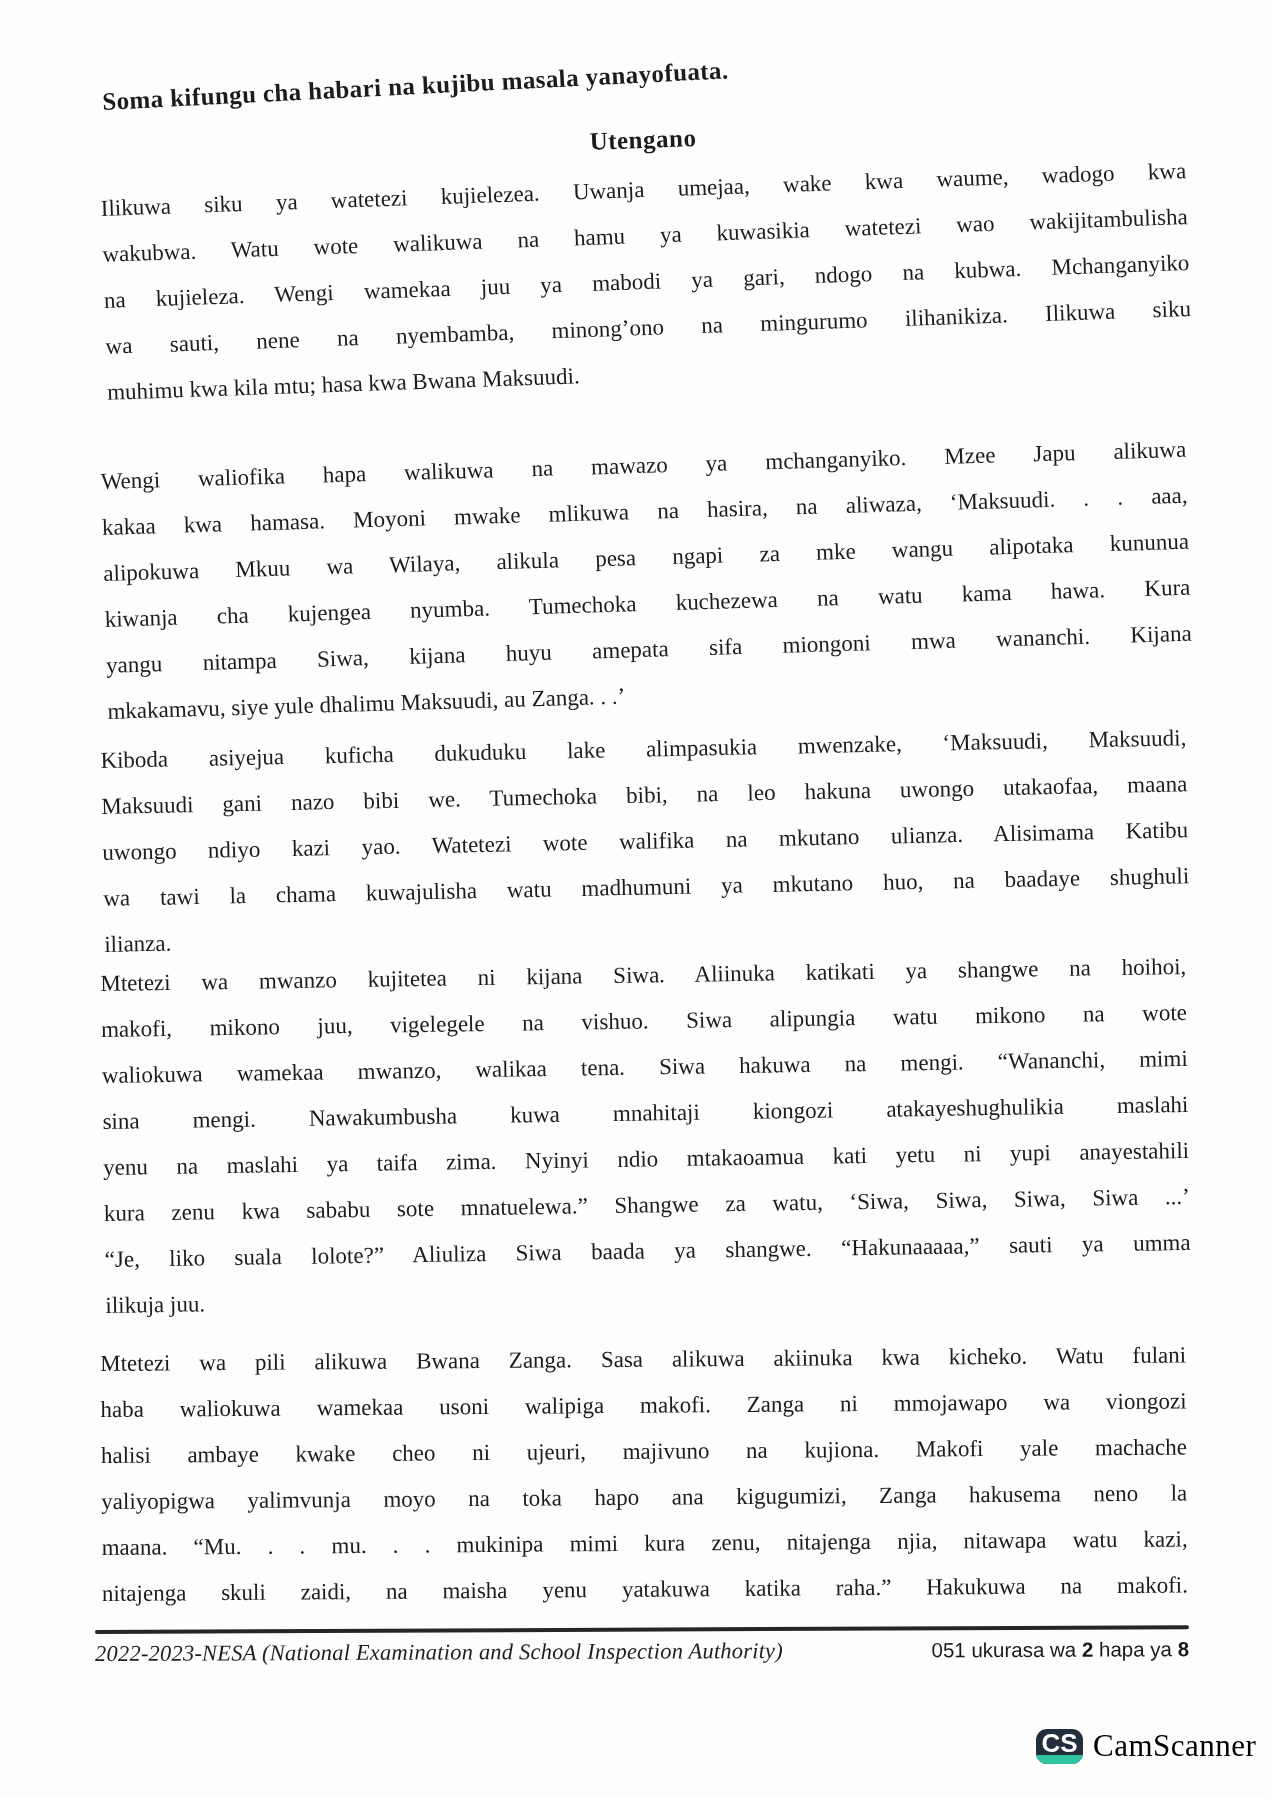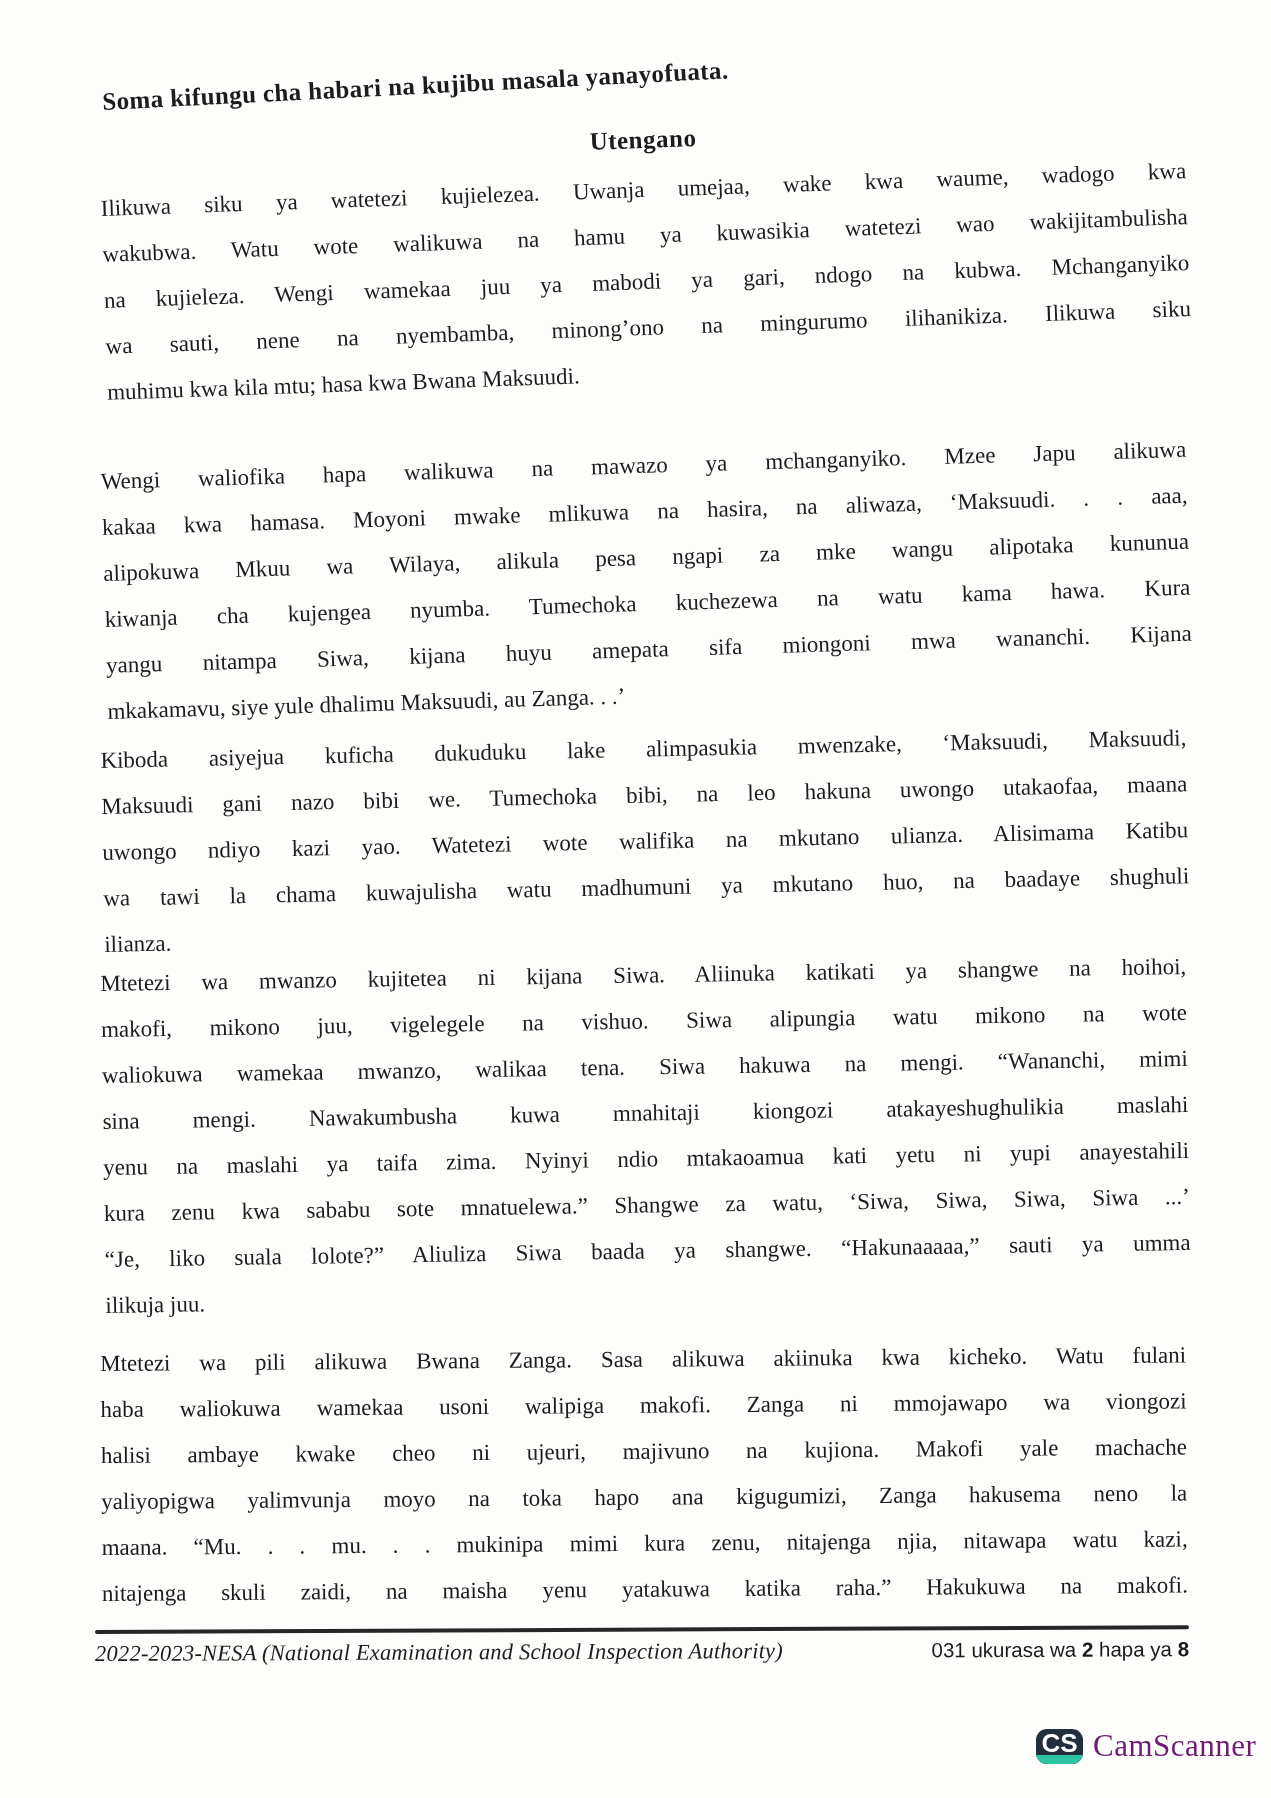--- a/index.html
+++ b/index.html
@@ -64,21 +64,21 @@
   }
   .cs-icon .strip{
     position:absolute;left:0;bottom:0;width:100%;height:9px;background:#2fc5a0;
   }
   .cs-icon .cs-text{
     color:#ffffff;font-family:"Liberation Sans", sans-serif;
     font-weight:bold;font-size:26px;line-height:1;margin-top:-6px;
   }
   .cs-label{
     font-family:"Liberation Serif", serif;
-    font-size:31px;color:#701a75;letter-spacing:.5px;
+    font-size:31px;color:#000000;letter-spacing:.5px;
   }
 </style>
 </head>
 <body>
 
 <div class="page">
 
   <div class="instruction">Soma kifungu cha habari na kujibu masala yanayofuata.</div>
 
   <div class="doc-title">Utengano</div>
@@ -125,21 +125,21 @@
     <div class="jline">halisi ambaye kwake cheo ni ujeuri, majivuno na kujiona. Makofi yale machache</div>
     <div class="jline">yaliyopigwa yalimvunja moyo na toka hapo ana kigugumizi, Zanga hakusema neno la</div>
     <div class="jline">maana. “Mu. . . mu. . . mukinipa mimi kura zenu, nitajenga njia, nitawapa watu kazi,</div>
     <div class="jline">nitajenga skuli zaidi, na maisha yenu yatakuwa katika raha.” Hakukuwa na makofi.</div>
   </div>
 
   <div class="footer-rule"></div>
 
   <div class="footer-row">
     <span class="footer-left">2022-2023-NESA (National Examination and School Inspection Authority)</span>
-    <span class="footer-right"><span>031 ukurasa wa </span><b>2</b><span> hapa ya </span><b>8</b></span>
+    <span class="footer-right"><span>051 ukurasa wa </span><b>2</b><span> hapa ya </span><b>8</b></span>
   </div>
 
   <div class="watermark">
     <div class="cs-icon">
       <span class="cs-text">CS</span>
       <span class="strip"></span>
     </div>
     <span class="cs-label">CamScanner</span>
   </div>
 

